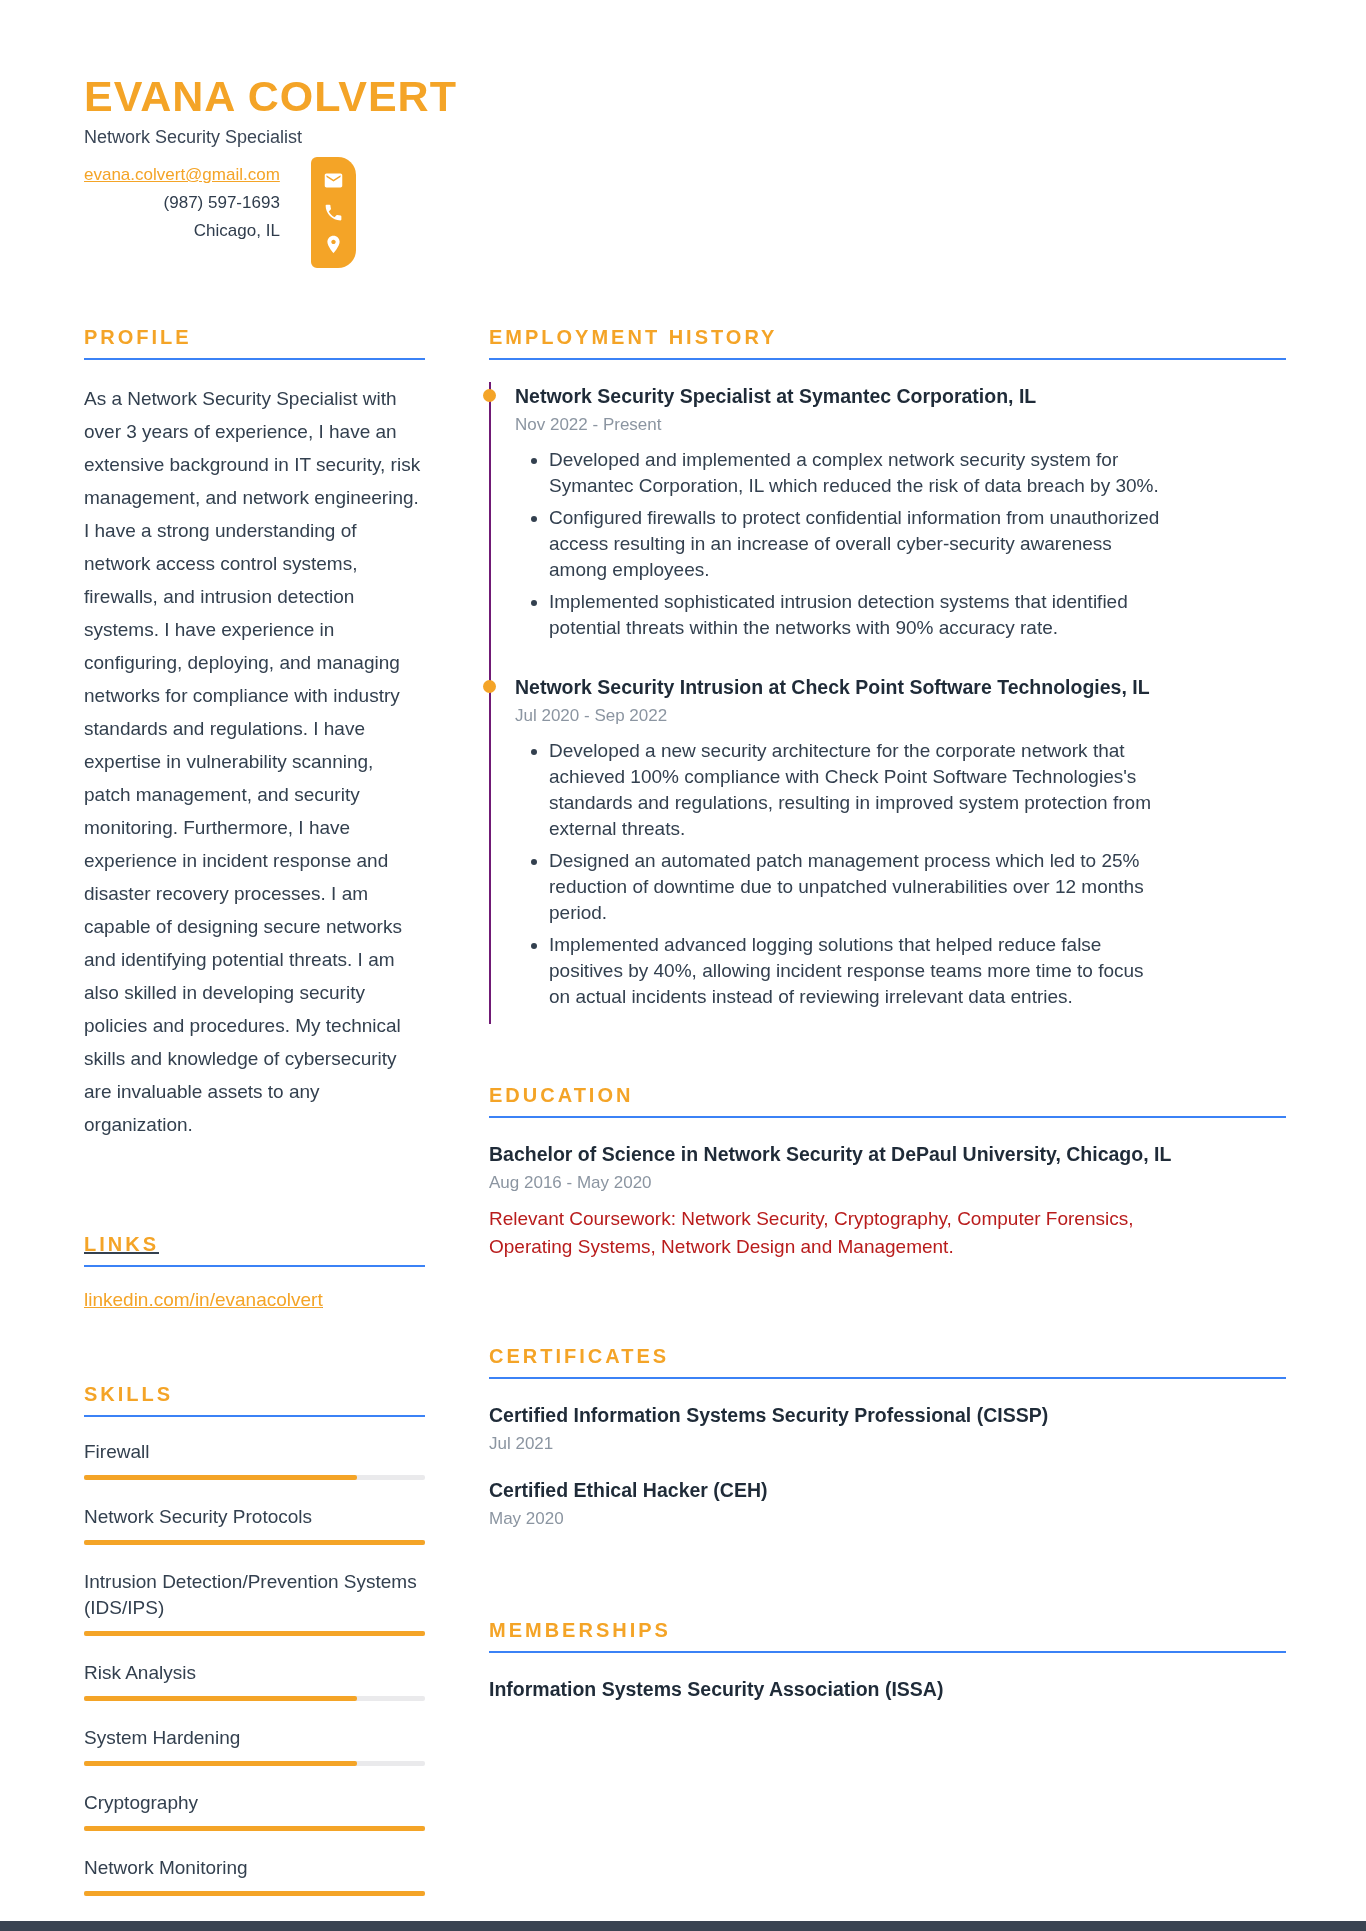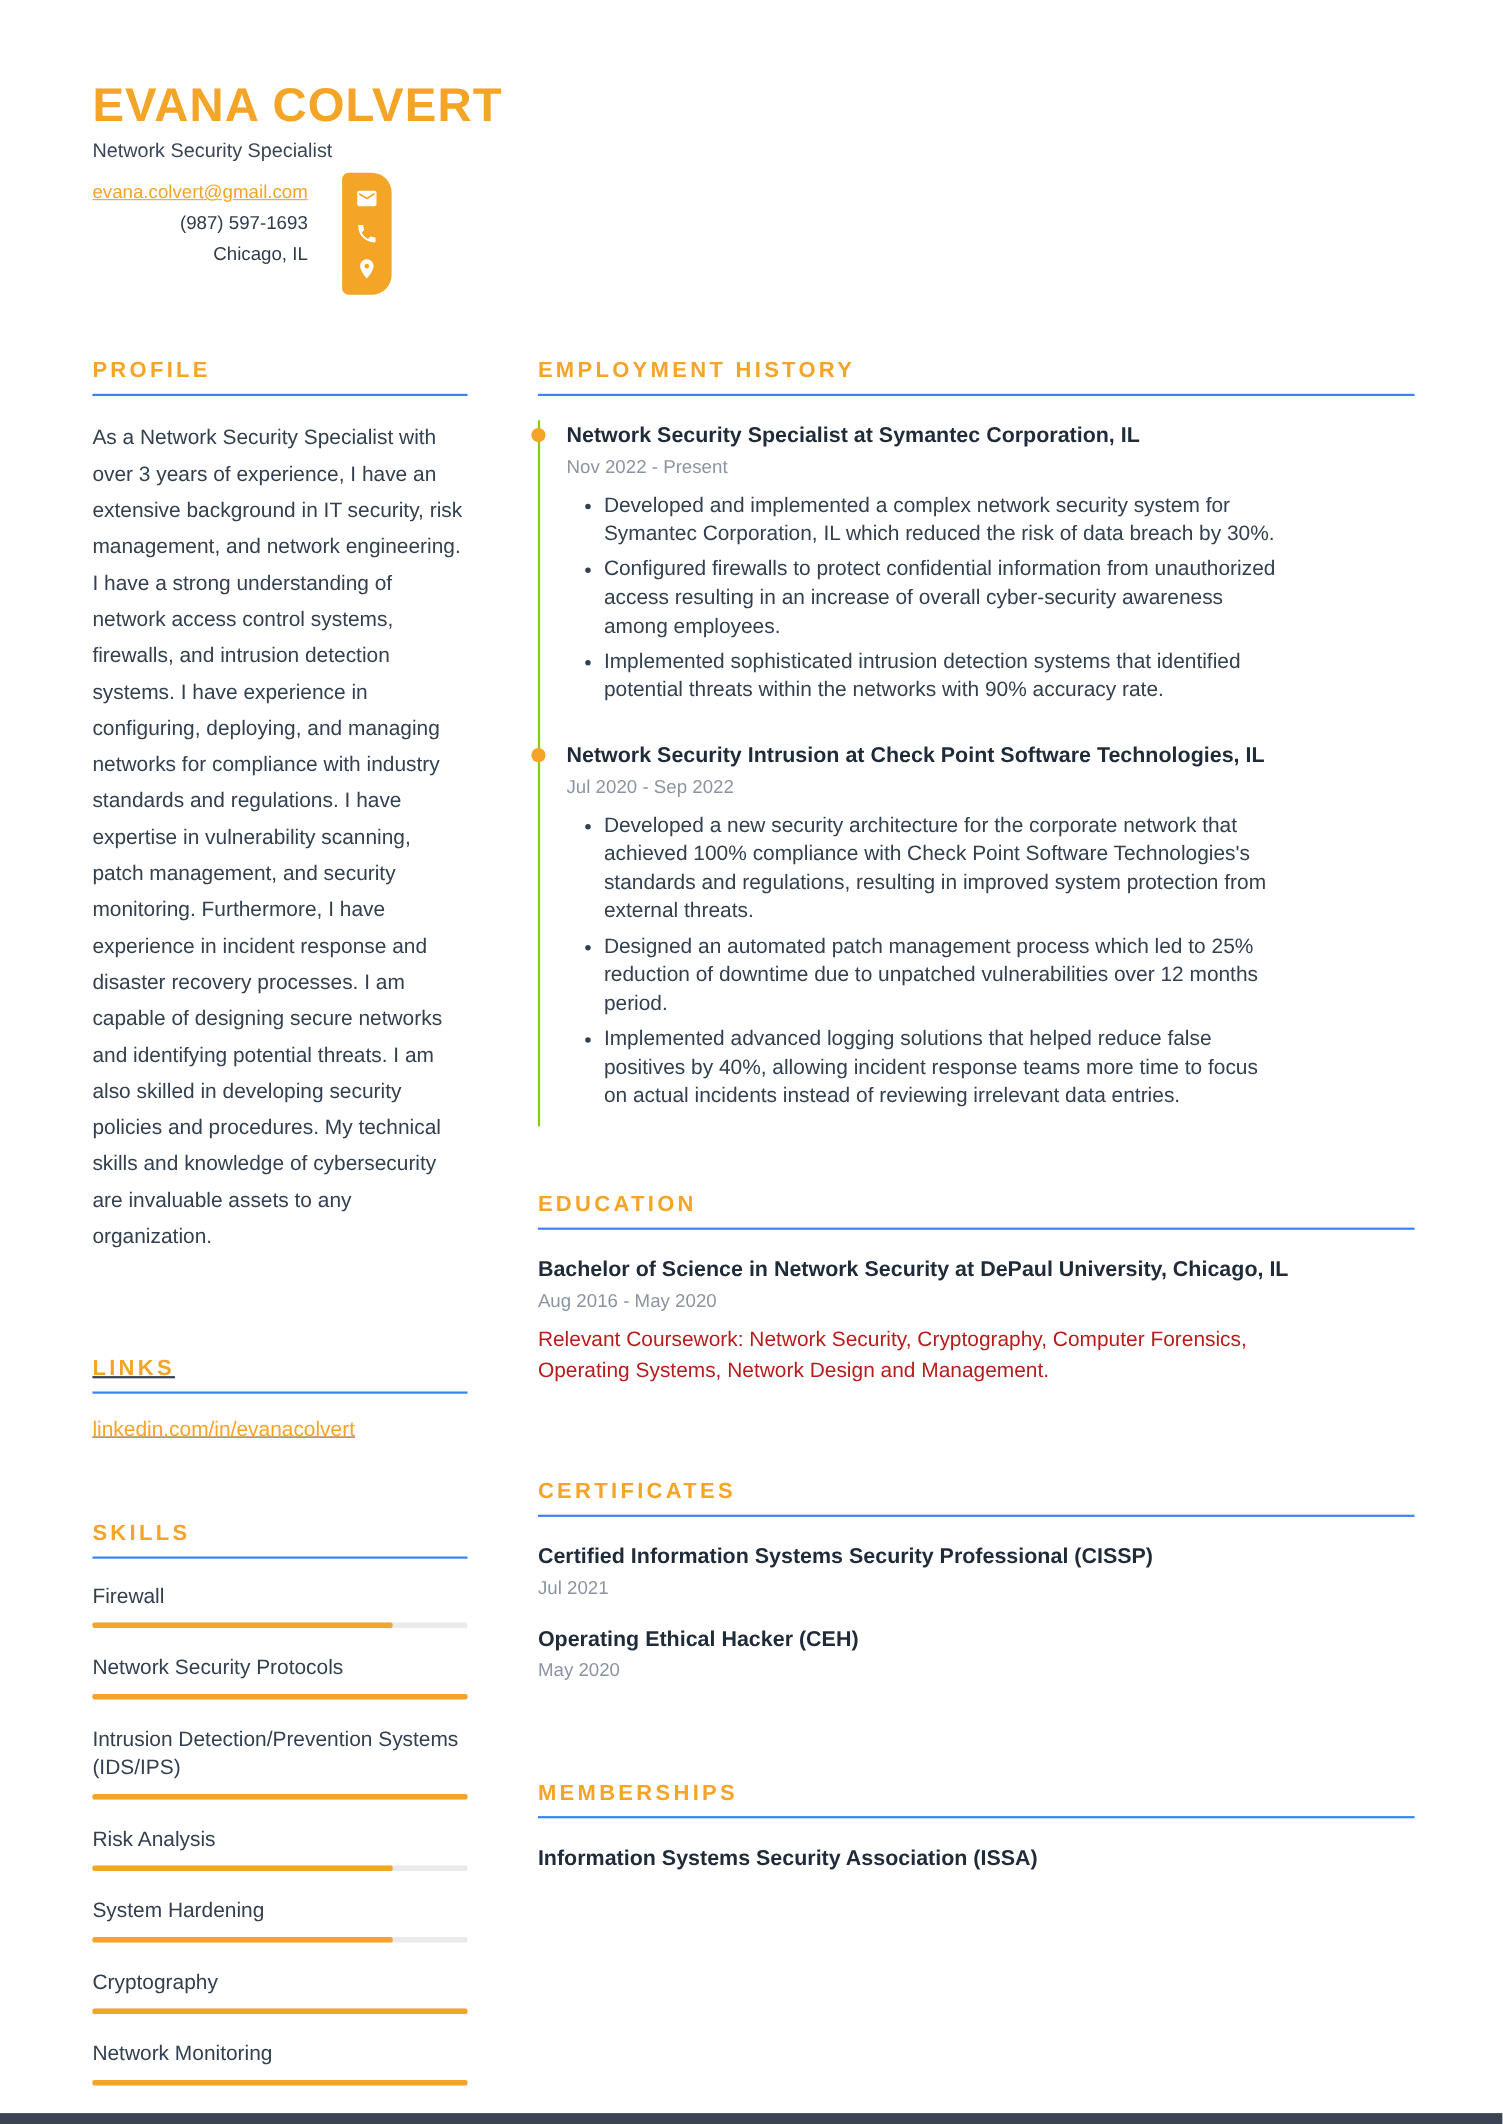--- a/index.html
+++ b/index.html
@@ -51,21 +51,21 @@
   .sec-links   { margin-bottom: 72px; text-decoration: underline; }
   .links-item a { color: #f4a427; font-size: 19px; text-decoration: underline; }
 
   
   .skill { margin-bottom: 24px; }
   .skill-name { font-size: 19px; line-height: 26px; color: #33404f; margin-bottom: 10px; }
   .skill-track { height: 5px; background: #eaeaec; border-radius: 2px; }
   .skill-fill { height: 5px; background: #f4a427; border-radius: 2px; }
 
   
-  .jobs { border-left: 2px solid #84cc16; padding-left: 24px; margin-bottom: 60px; }
+  .jobs { border-left: 2px solid #701a75; padding-left: 24px; margin-bottom: 60px; }
   .job { position: relative; padding-bottom: 26px; }
   .job:last-child { padding-bottom: 8px; }
   .job-dot {
     position: absolute; left: -32px; top: 7px;
     width: 13px; height: 13px; border-radius: 50%; background: #f4a427;
   }
   .entry-title {
     font-size: 19.5px; font-weight: bold; color: #1f2b38;
     line-height: 28px; max-width: 660px; margin-bottom: 3px;
   }
@@ -230,21 +230,21 @@
         </div>
       </div>
 
       <div class="sec-certificates">
         <div class="section-heading">CERTIFICATES</div>
         <div class="cert-item">
           <div class="entry-title">Certified Information Systems Security Professional (CISSP)</div>
           <div class="entry-dates">Jul 2021</div>
         </div>
         <div class="cert-item">
-          <div class="entry-title">Operating Ethical Hacker (CEH)</div>
+          <div class="entry-title">Certified Ethical Hacker (CEH)</div>
           <div class="entry-dates">May 2020</div>
         </div>
       </div>
 
       <div class="sec-memberships">
         <div class="section-heading">MEMBERSHIPS</div>
         <div class="membership-item">
           <div class="entry-title">Information Systems Security Association (ISSA)</div>
         </div>
       </div>

